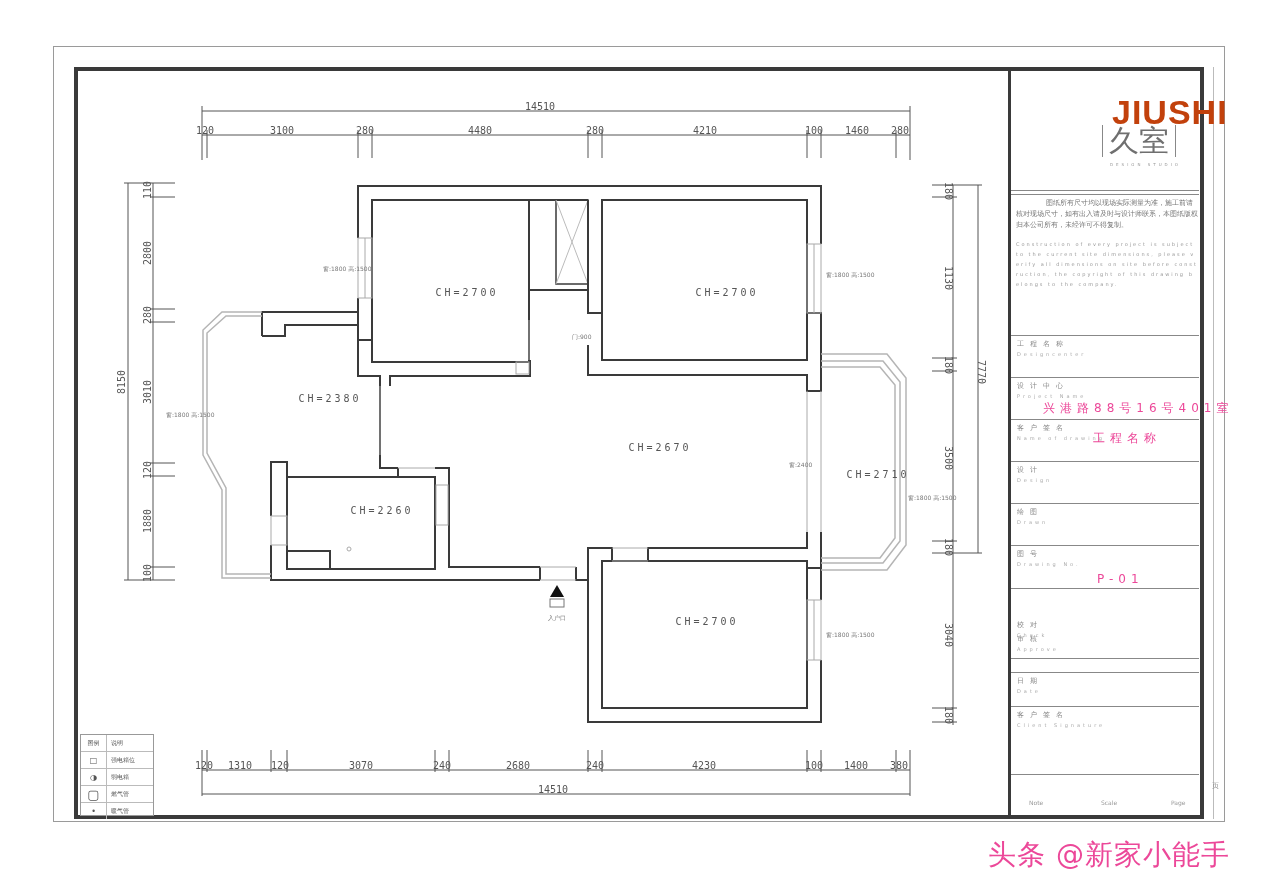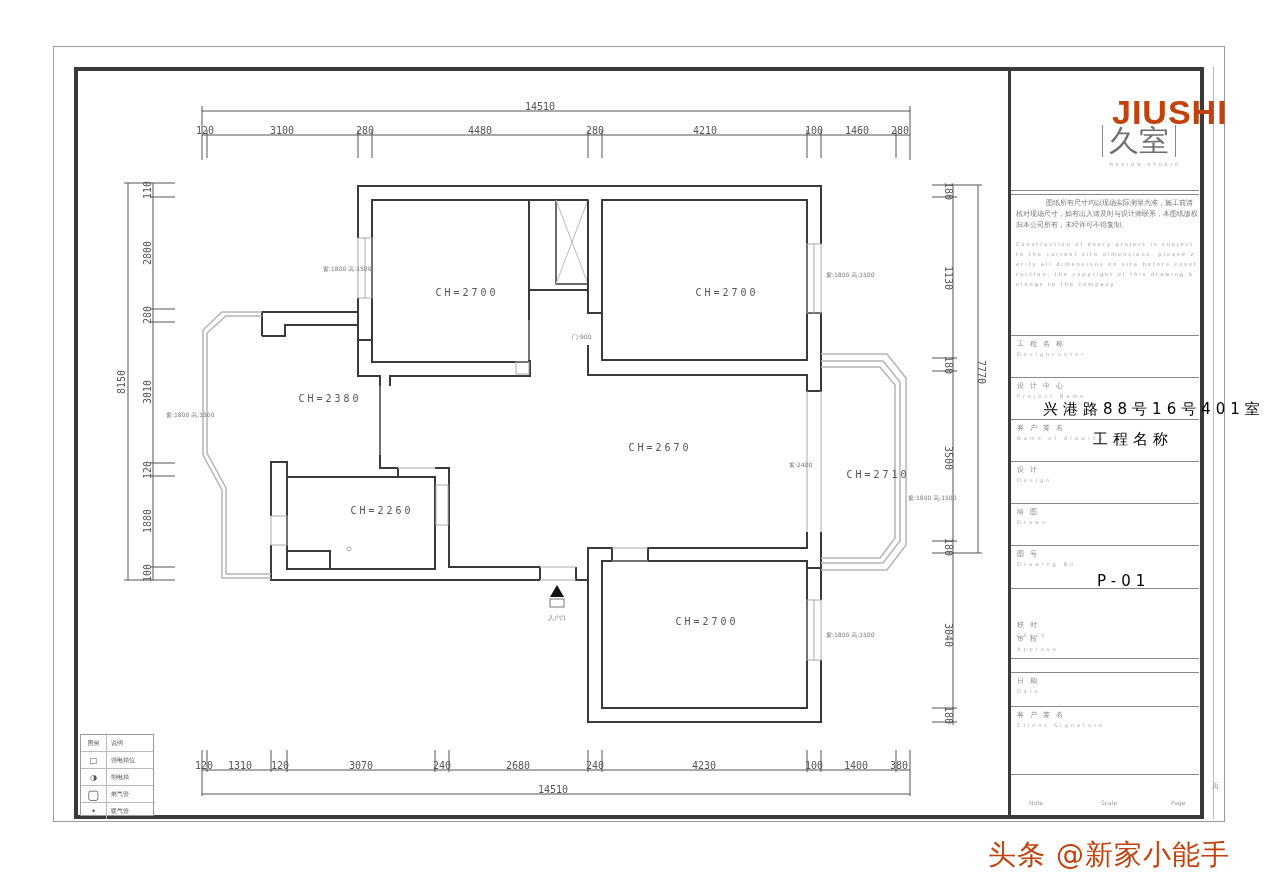--- a/index.html
+++ b/index.html
@@ -27,33 +27,33 @@
     .logo-cn { position: absolute; left: 82px; top: 40px; padding: 0 6px; border-left: 1px solid #888;
                border-right: 1px solid #888; font-size: 30px; color: #6f6f6f; line-height: 32px; }
     .logo-sub { position: absolute; left: 90px; top: 77px; font-size: 4px; color: #999; letter-spacing: 3px; }
     .tb-divider { position: absolute; left: 1011px; width: 188px; height: 1px; background: #888; }
     .notes { position: absolute; left: 1016px; top: 198px; width: 182px; font-size: 7px; color: #777; line-height: 11px; }
     .notes .cn { text-indent: 30px; }
     .notes .en { margin-top: 8px; letter-spacing: 2px; font-size: 5px; color: #999; line-height: 10px; word-break: break-all; }
     .tb-field { position: absolute; left: 1011px; width: 188px; box-sizing: border-box; border-bottom: 1px solid #888; }
     .tb-field .lbl { position: absolute; left: 6px; top: 3px; font-size: 7px; color: #888; letter-spacing: 6px; }
     .tb-field .lbl-en { position: absolute; left: 6px; top: 15px; font-size: 5px; color: #aaa; letter-spacing: 3px; }
-    .tb-field .val { position: absolute; left: 60px; top: 16px; font-size: 15px; color: #000000; letter-spacing: 5px; white-space: nowrap; }
+    .tb-field .val { position: absolute; left: 60px; top: 16px; font-size: 12px; color: #ec4899; letter-spacing: 5px; white-space: nowrap; }
     .tb-foot { position: absolute; left: 1011px; top: 775px; width: 188px; height: 40px; }
     .tb-foot span { position: absolute; font-size: 6px; color: #999; }
 
     .legend { position: absolute; left: 80px; top: 734px; width: 74px; height: 82px;
               border: 1px solid #999; box-sizing: border-box; font-size: 6px; color: #555; }
     .legend .row { display: flex; height: 16px; border-bottom: 1px solid #bbb; align-items: center; }
     .legend .row:last-child { border-bottom: none; }
     .legend .sym { width: 25px; border-right: 1px solid #bbb; height: 100%; display: flex;
                    align-items: center; justify-content: center; font-size: 8px; }
     .legend .txt { padding-left: 4px; }
 
-    .watermark { position: absolute; left: 988px; top: 836px; font-size: 28px; color: #c2410c;
+    .watermark { position: absolute; left: 988px; top: 836px; font-size: 28px; color: #ec4899;
                  text-shadow: 1px 1px 0 #fff, -1px -1px 0 #fff; letter-spacing: 1px; }
   </style>
 </head>
 <body>
 
 <div class="outer-frame"></div>
 <div class="inner-frame"></div>
 <div class="side-strip"></div>
 
 <svg class="plan" width="1280" height="894">

